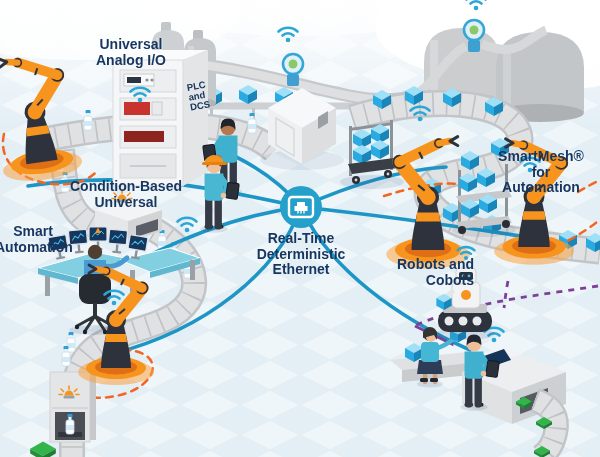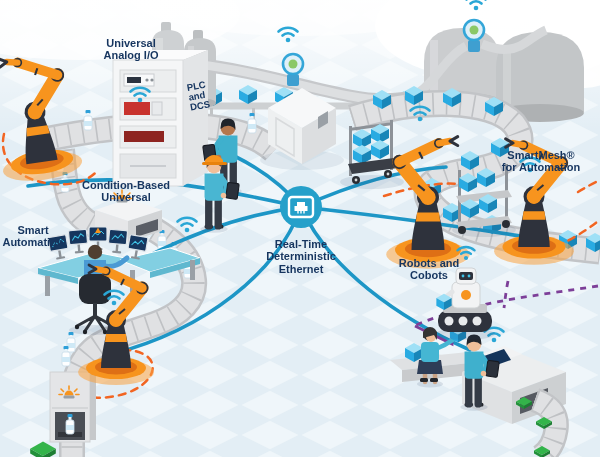--- a/index.html
+++ b/index.html
@@ -1,29 +1,29 @@
 <!DOCTYPE html>
 <html><head>
 <meta charset="utf-8">
 <style>
   html,body{margin:0;padding:0;}
   .stage{position:relative;width:600px;height:457px;overflow:hidden;background:#e8f1f7;
          font-family:"Liberation Sans",sans-serif;}
   .stage svg{position:absolute;left:0;top:0;}
   .labels{position:absolute;left:0;top:0;width:600px;height:457px;pointer-events:none;}
-  .lbl{position:absolute;font-weight:bold;font-size:11px;line-height:1.12;color:#16355f;
+  .lbl{position:absolute;font-weight:bold;font-size:14px;line-height:1.12;color:#16355f;
        white-space:pre-line;text-align:center;letter-spacing:0;}
   #lbl-robotics{left:15px;top:61px;width:120px;}
   #lbl-universal{left:81px;top:37px;width:100px;}
   #lbl-intelligent{left:317px;top:33px;width:110px;text-align:left;}
   #lbl-condition{left:66px;top:179px;width:120px;}
   #lbl-smartauto{left:-5px;top:224px;width:76px;}
-  #lbl-ethernet{left:237px;top:238px;width:128px;}
+  #lbl-ethernet{left:237px;top:231px;width:128px;}
   #lbl-smartmesh{left:494px;top:149px;width:94px;}
-  #lbl-robots{left:384px;top:257px;width:90px;}
+  #lbl-robots{left:384px;top:257px;width:90px;text-align:right;}
   #lbl-plc{left:186px;top:83px;width:30px;font-size:9.5px;line-height:1.05;text-align:left;
            transform:rotate(-10deg);transform-origin:left top;}
 </style>
 </head>
 <body>
 
 <div class="stage">
 <svg width="600" height="457" viewBox="0 0 600 457">
   <defs>
     <pattern id="diam" patternUnits="userSpaceOnUse" width="60" height="30">

